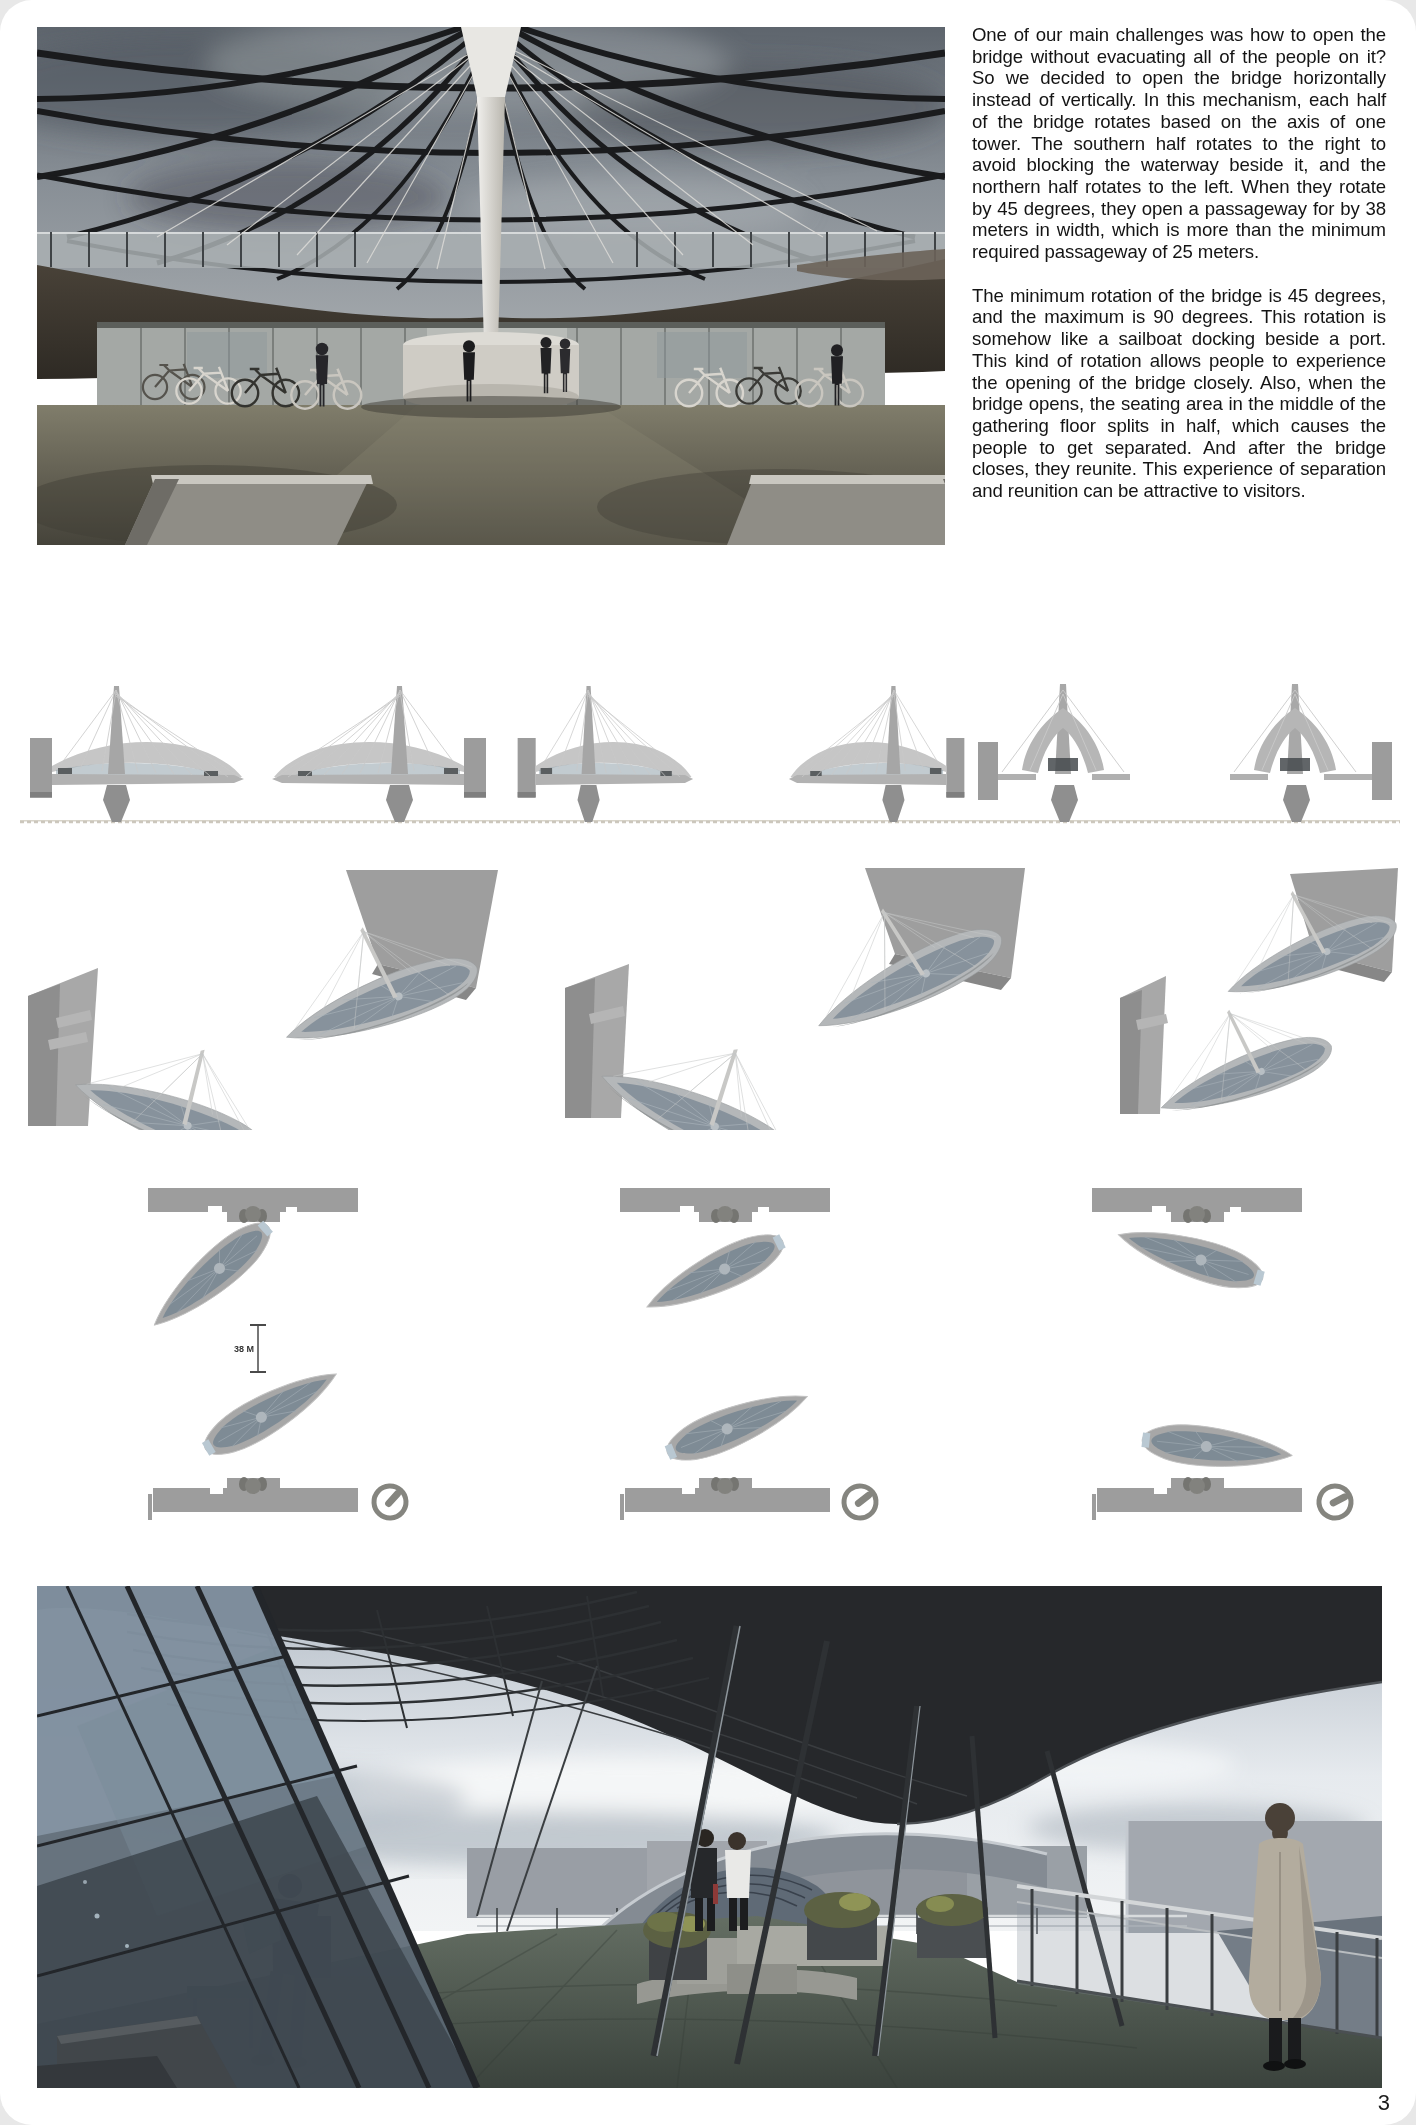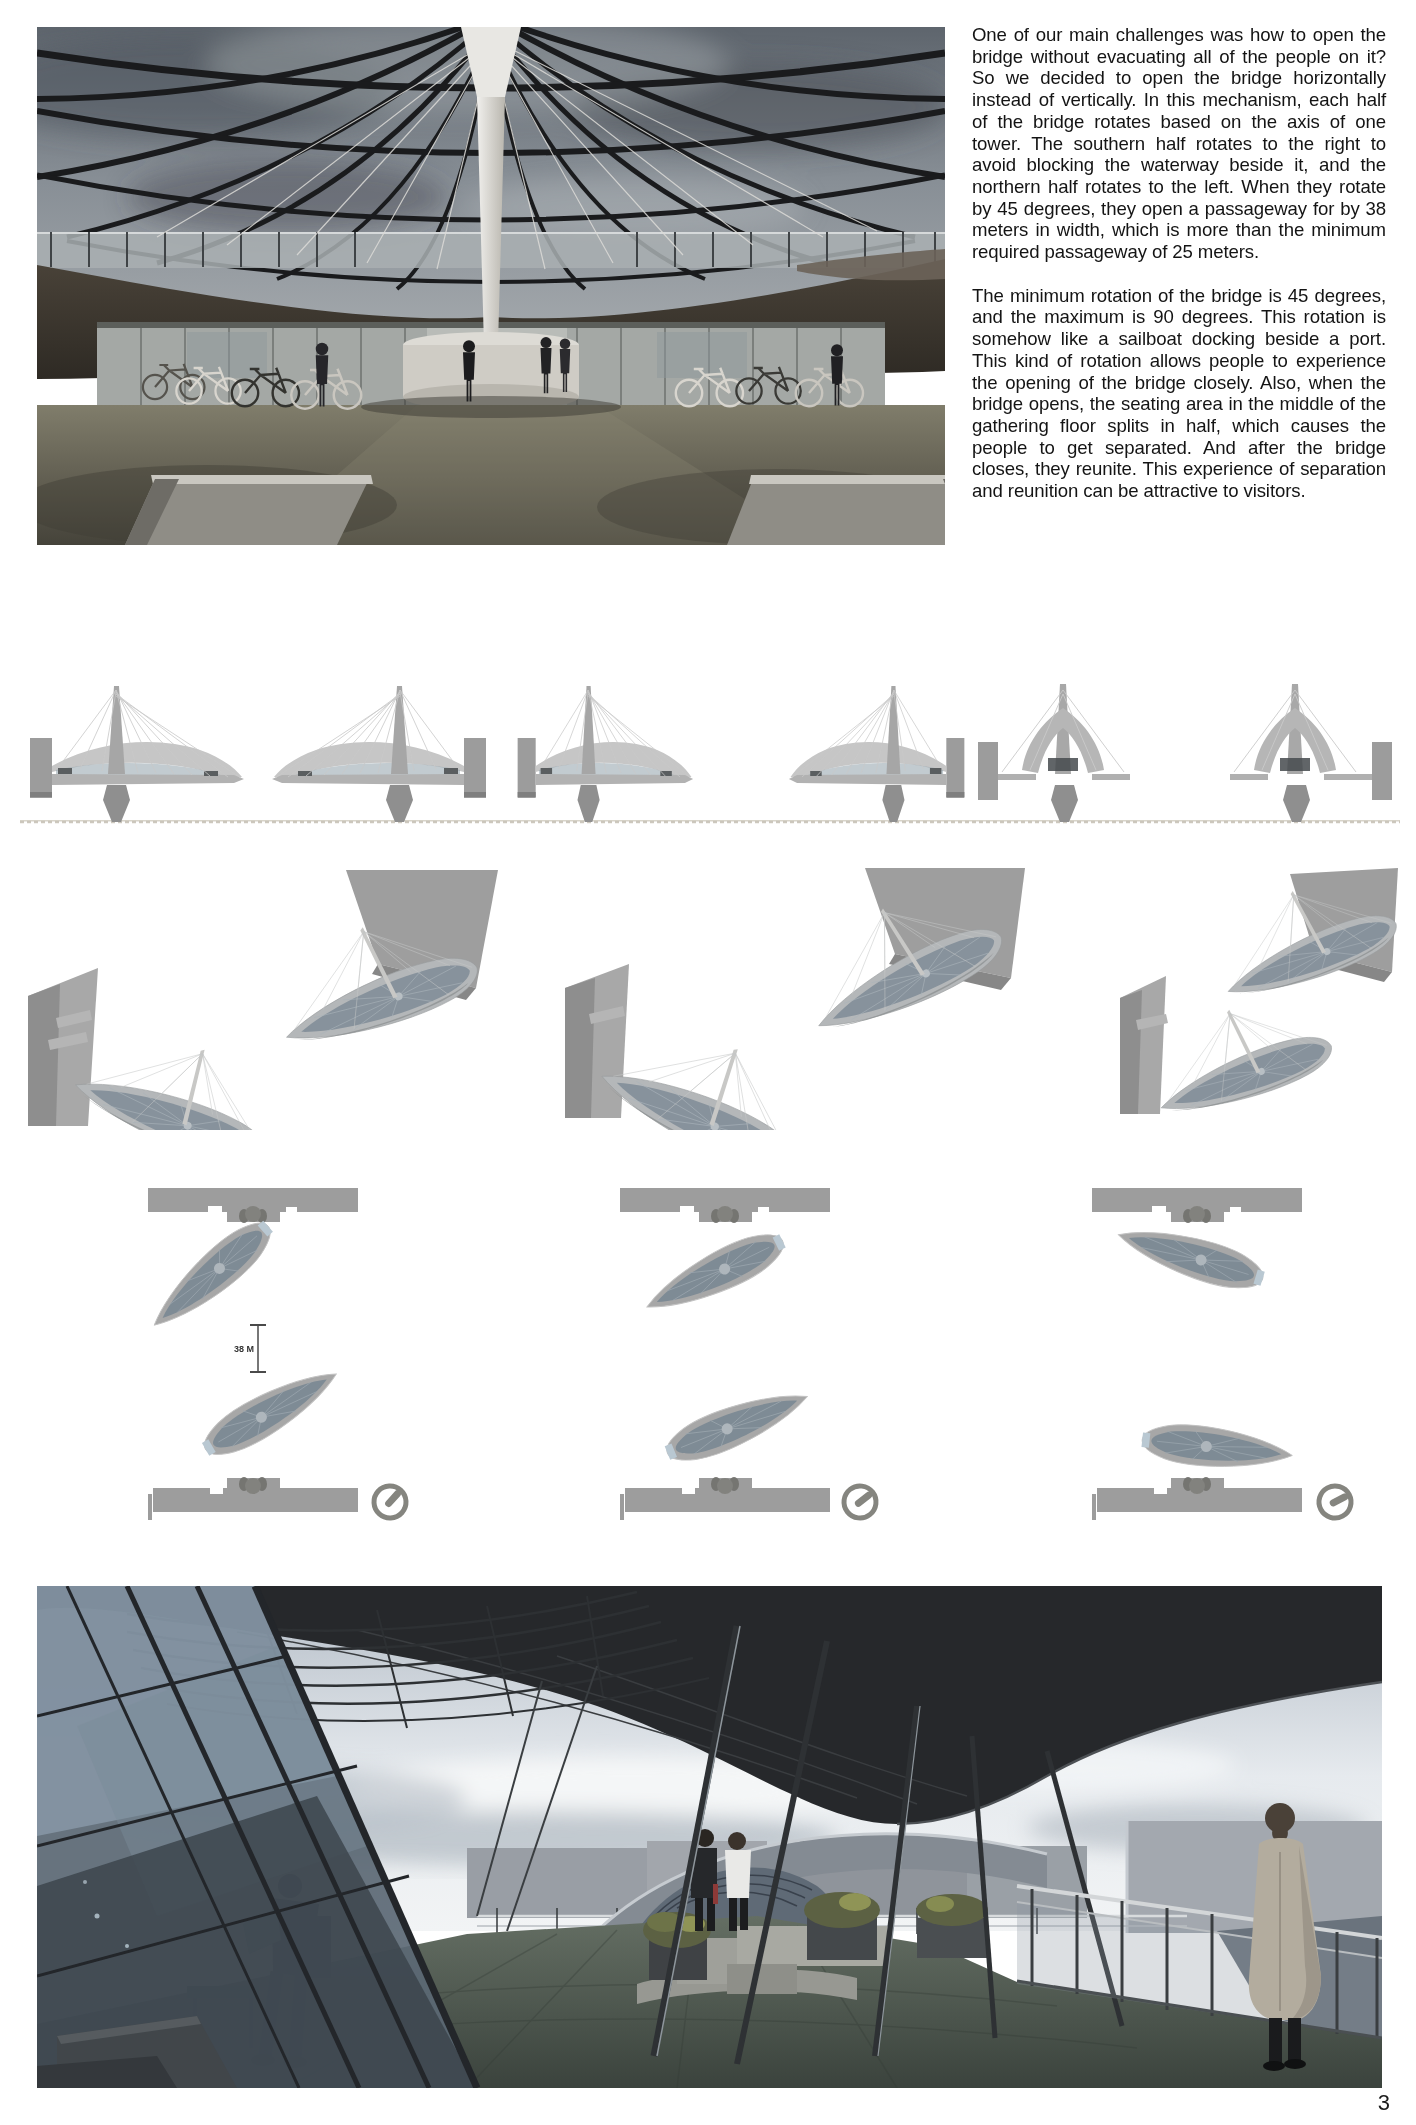--- a/index.html
+++ b/index.html
@@ -1,17 +1,17 @@
 <!DOCTYPE html>
 <html lang="en"><head>
 <meta charset="utf-8">
 <style>
   html,body{margin:0;padding:0;background:#e8e8e8;}
   .page{position:relative;width:1416px;height:2125px;background:#ffffff;margin:0 auto;
-        font-family:"Liberation Sans",sans-serif;overflow:hidden;}
+        font-family:"Liberation Sans",sans-serif;overflow:hidden;border-radius:32px;}
   .abs{position:absolute;}
   .narrative{left:972px;top:24px;width:414px;color:#141414;font-size:18.6px;
              line-height:21.7px;text-align:justify;letter-spacing:-0.1px;}
   .narrative p{margin:0 0 22px 0;}
   .pagenum{right:26px;top:2090px;font-size:22px;color:#1c1c1c;}
   svg{display:block;}
 </style>
 </head>
 <body>
 

